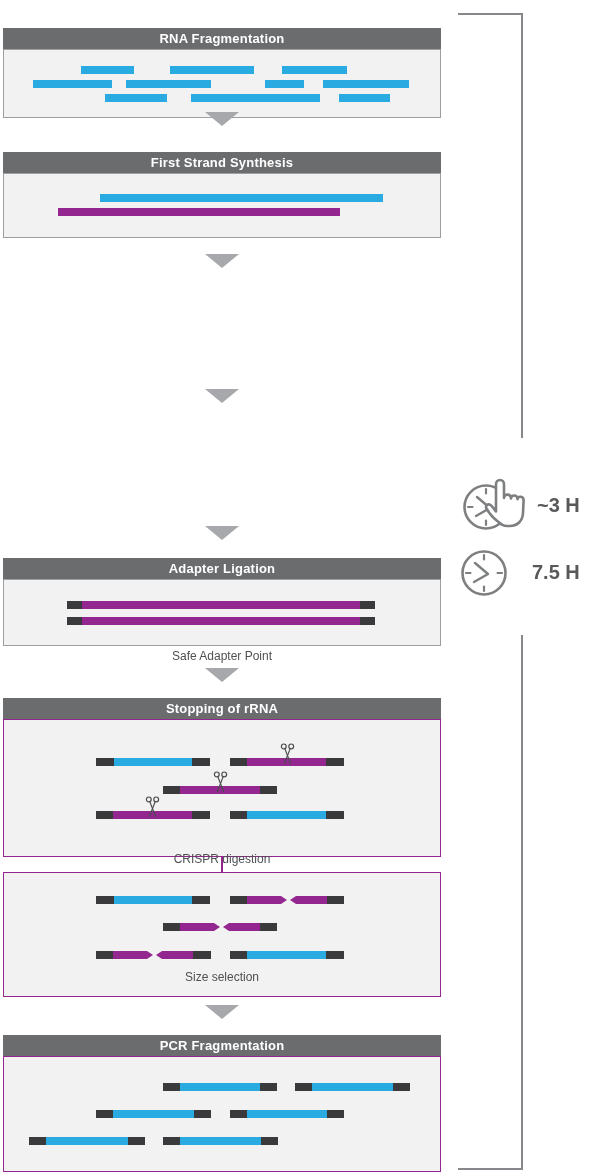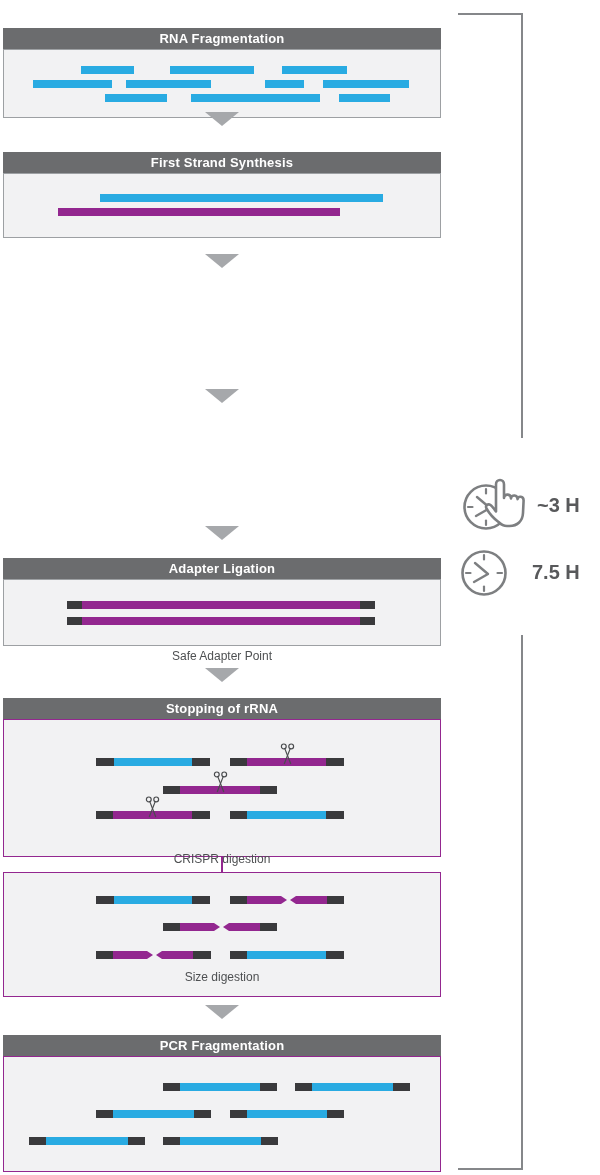--- a/index.html
+++ b/index.html
@@ -192,21 +192,21 @@
             <circle cx="11.2" cy="3.4" r="2.4" fill="none" stroke="currentColor" stroke-width="1.2"></circle>
             <line x1="4.8" y1="5.6" x2="10.8" y2="21" stroke="currentColor" stroke-width="1.2"></line>
             <line x1="10.2" y1="5.6" x2="4.2" y2="21" stroke="currentColor" stroke-width="1.2"></line>
           </svg></div>
       </div>
   </div>
   <div id="connector"></div>
 
   <div class="panel" id="p7">
     <div class="pbody purple-border">
-      <div class="caption">Size digestion</div>
+      <div class="caption">Size selection</div>
     <div class="bar" style="left: 92px; top: 23px;">
           <span class="seg cap" style="width: 18px;"></span>
           <span class="seg blue" style="width: 78px;"></span>
           <span class="seg cap" style="width: 18px;"></span>
         </div>
         <div class="bar" style="left: 226px; top: 23px;">
           <span class="seg cap" style="width: 17px;"></span>
           <span class="seg tipR" style="width: 40px;"></span>
           <span class="seg gap" style="width: 3px;"></span>
           <span class="seg tipL" style="width: 37px;"></span>

